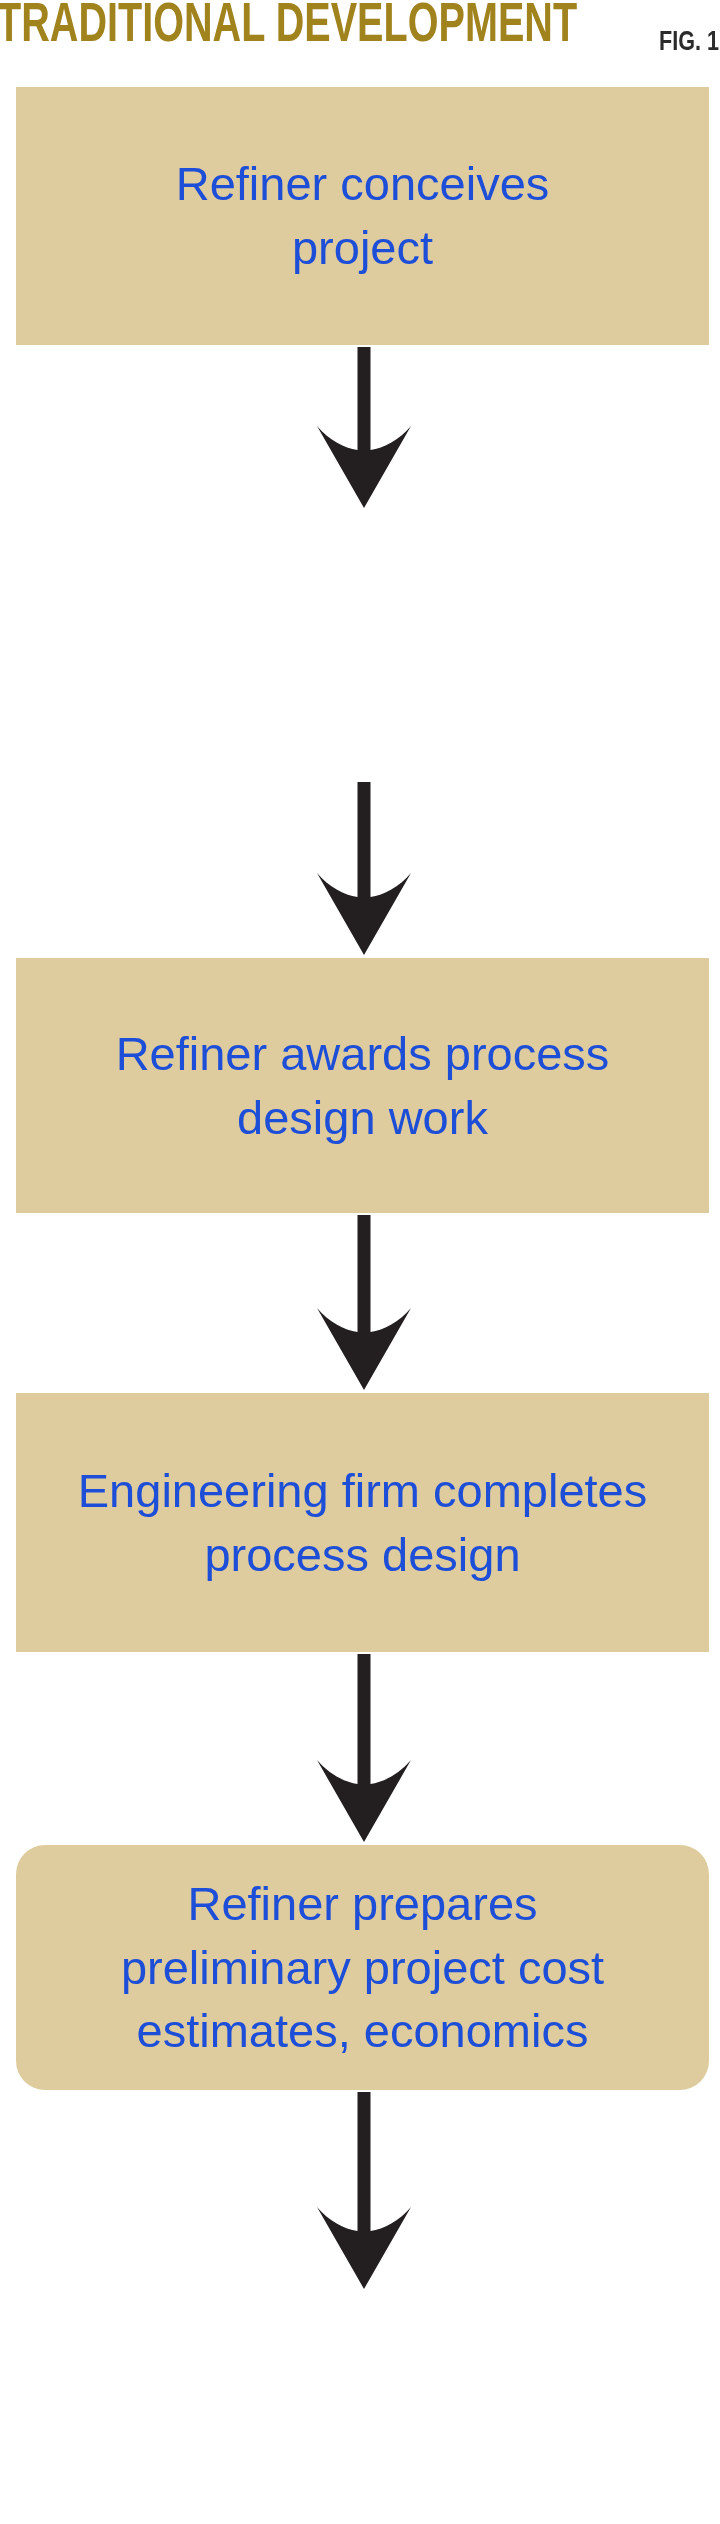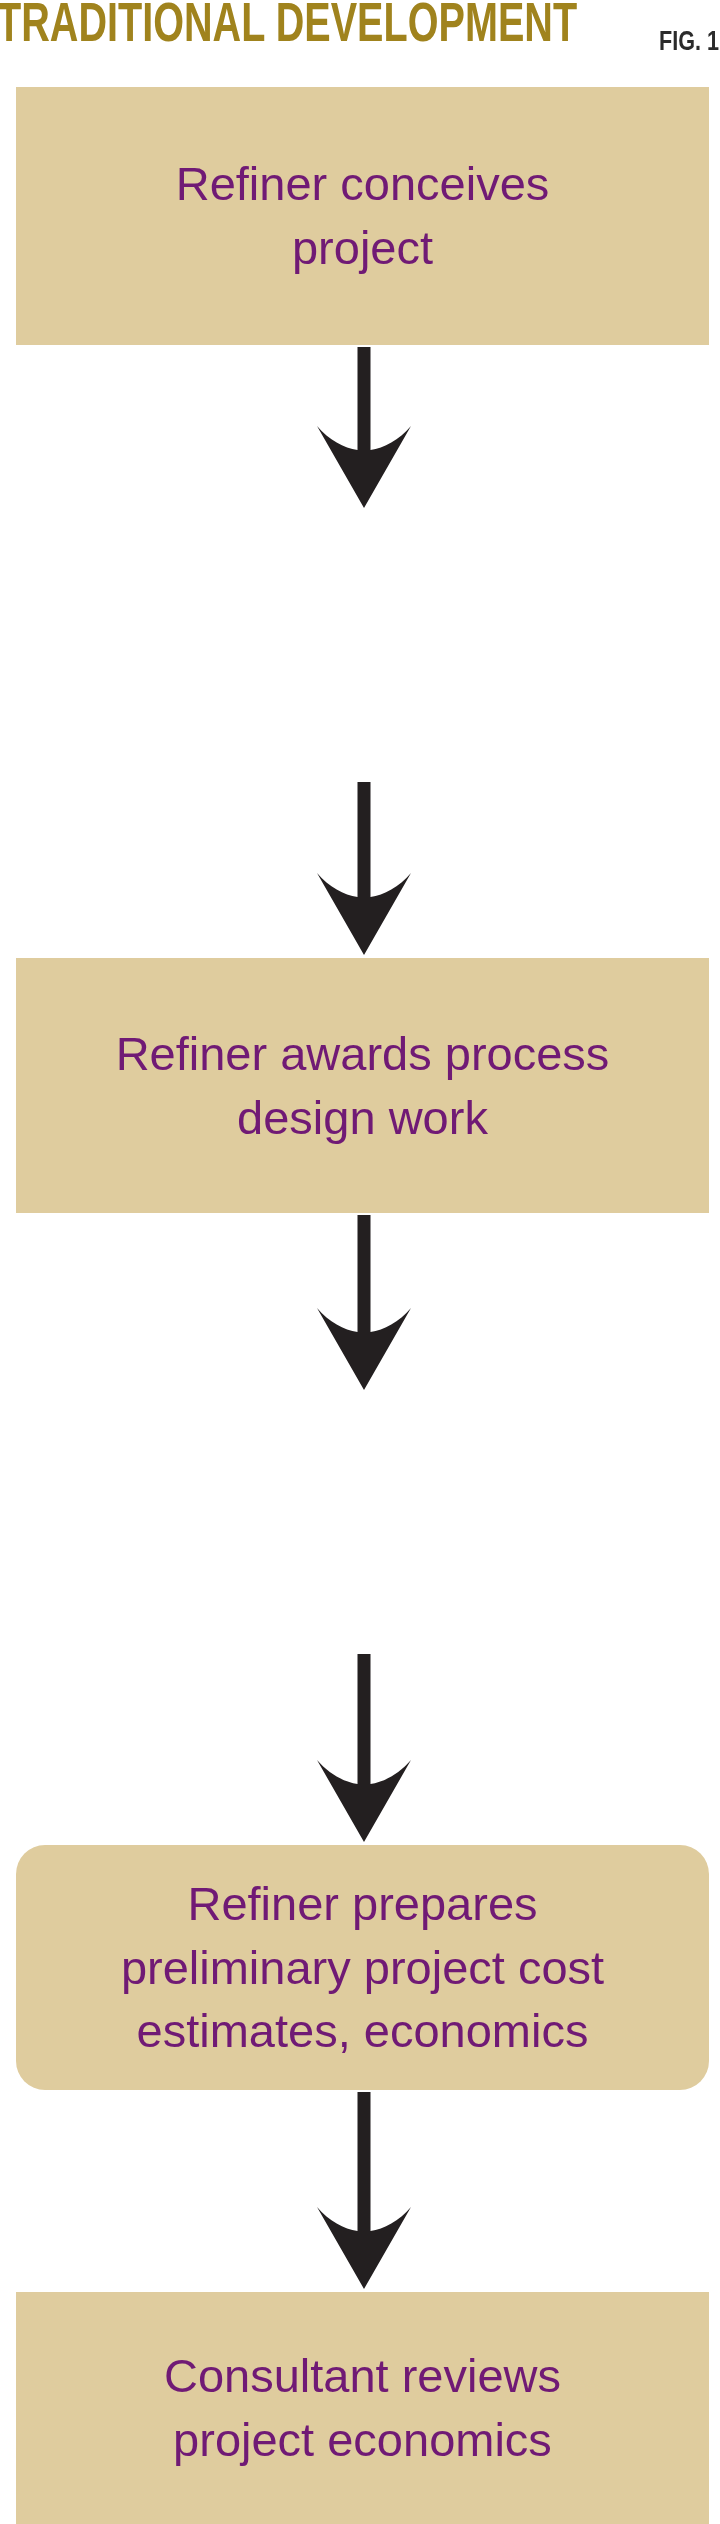--- a/index.html
+++ b/index.html
@@ -36,21 +36,21 @@
   }
   .flow-box {
     position: absolute;
     left: 16px;
     width: 693px;
     background: #dfcc9e;
     display: flex;
     align-items: center;
     justify-content: center;
     text-align: center;
-    color: #701a75;
+    color: #1d4ed8;
     font-size: 47px;
     line-height: 1.36;
     white-space: pre-line;
   }
   .arrow {
     position: absolute;
     left: 314px;
     width: 100px;
   }
   .arrow svg { display: block; }
@@ -94,33 +94,33 @@
 
   <div id="box-3" class="flow-box">Refiner awards process
 design work</div>
 
   <div id="arrow-3" class="arrow">
     <svg width="100" height="175" viewBox="0 0 100 175" xmlns="http://www.w3.org/2000/svg">
       <path fill="#231f20" d="M43.5,0 H56.5 V117 C70,115 85,107 97,93 L50,175 L3,93 C15,107 30,115 43.5,117 Z"></path>
     </svg>
   </div>
 
+  <div id="box-4" class="flow-box">Engineering firm completes
+process design</div>
 
   <div id="arrow-4" class="arrow">
     <svg width="100" height="188" viewBox="0 0 100 188" xmlns="http://www.w3.org/2000/svg">
       <path fill="#231f20" d="M43.5,0 H56.5 V130 C70,128 85,120 97,106 L50,188 L3,106 C15,120 30,128 43.5,130 Z"></path>
     </svg>
   </div>
 
   <div id="box-5" class="flow-box">Refiner prepares
 preliminary project cost
 estimates, economics</div>
 
   <div id="arrow-5" class="arrow">
     <svg width="100" height="197" viewBox="0 0 100 197" xmlns="http://www.w3.org/2000/svg">
       <path fill="#231f20" d="M43.5,0 H56.5 V139 C70,137 85,129 97,115 L50,197 L3,115 C15,129 30,137 43.5,139 Z"></path>
     </svg>
   </div>
 
-  <div id="box-6" class="flow-box">Consultant reviews
-project economics</div>
 
 </div>
 
 </body></html>

